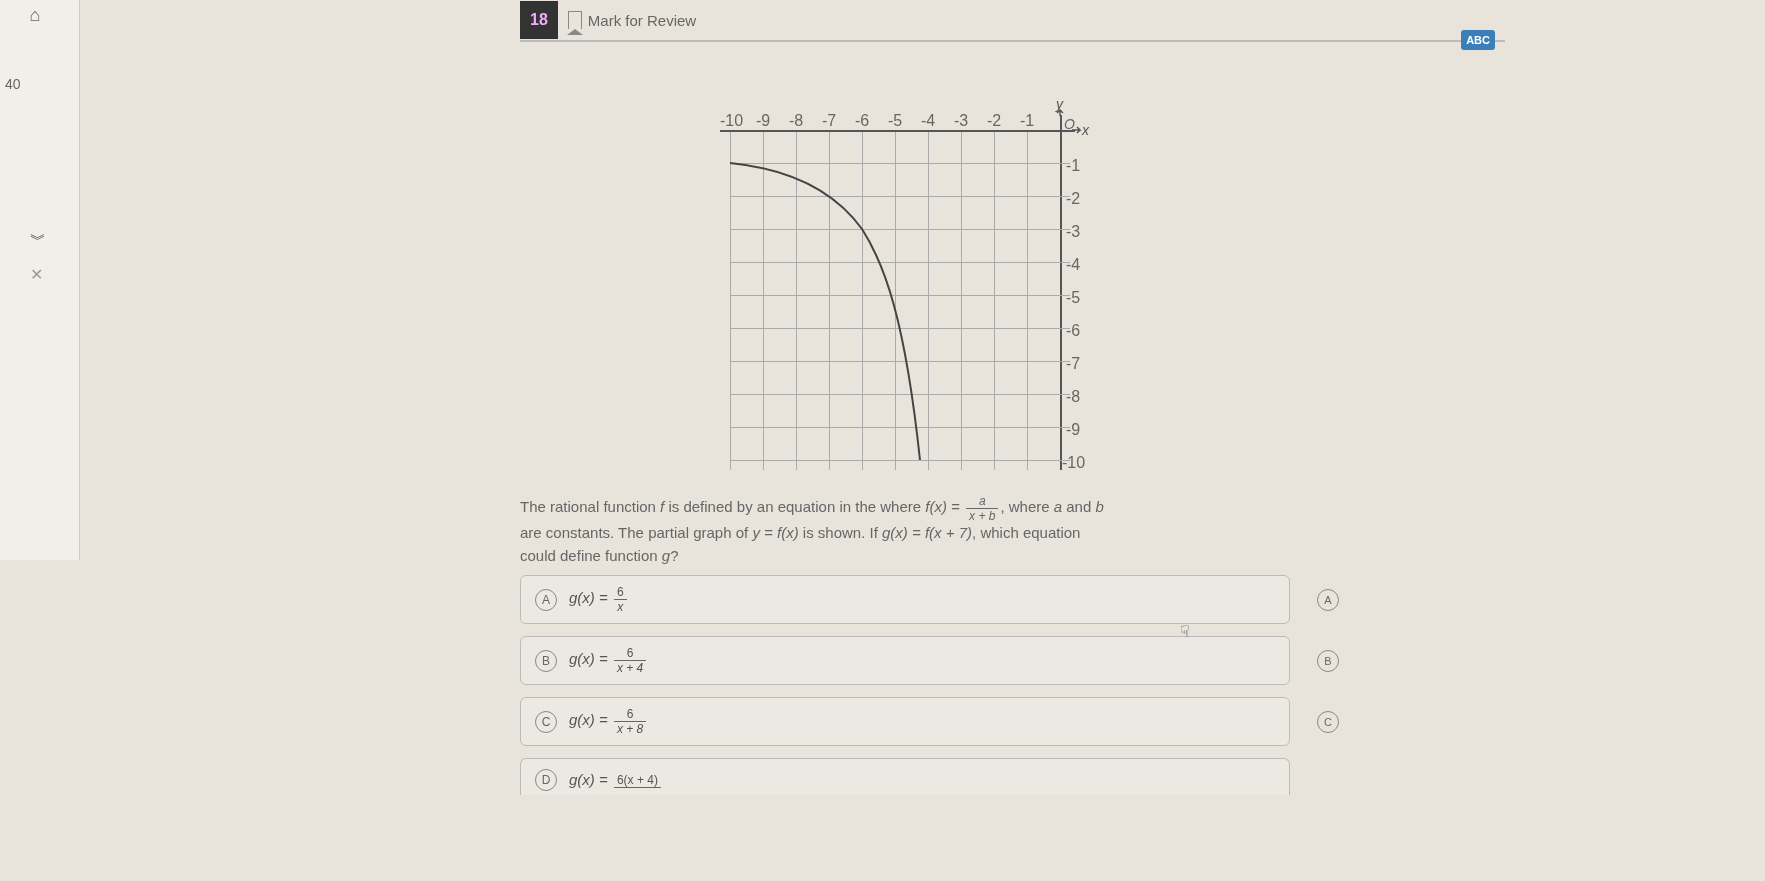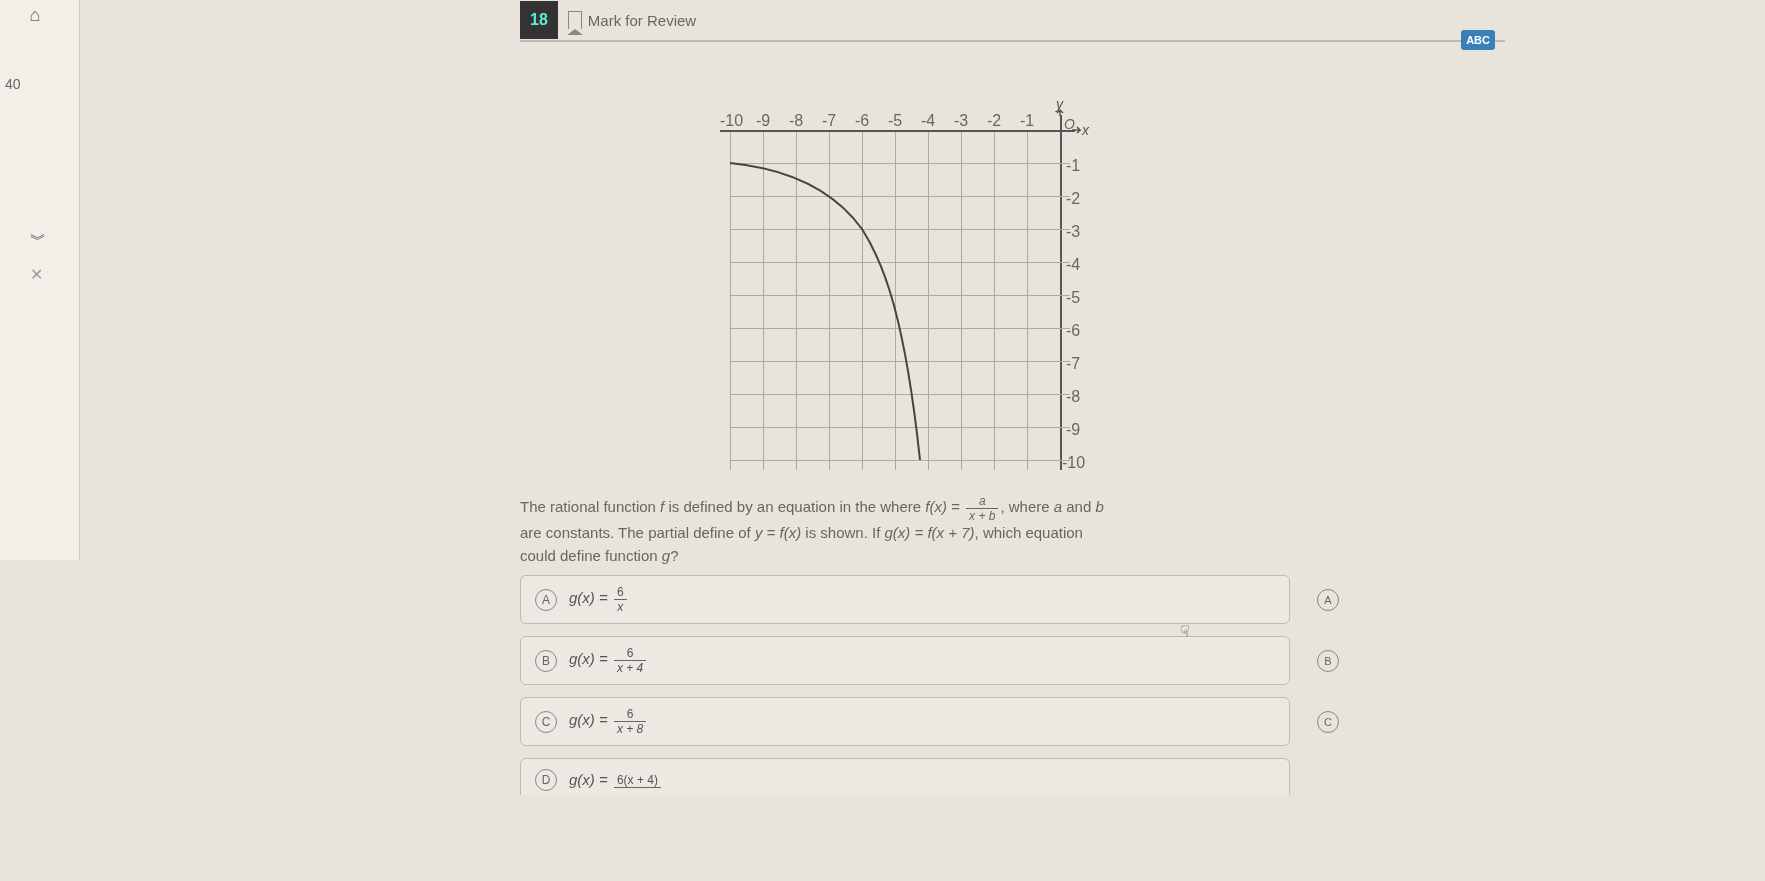--- a/index.html
+++ b/index.html
@@ -49,21 +49,21 @@
   .header-row {
     position: absolute;
     left: 520px; top: 0px; right: 260px;
     height: 42px;
     display: flex;
     align-items: center;
     border-bottom: 2px solid #bbb;
   }
   .qnum {
     background: #333;
-    color: #5eead4;
+    color: #f0abfc;
     font-weight: bold;
     padding: 10px 10px;
     font-size: 16px;
     margin-right: 10px;
   }
   .mark-review {
     display: flex;
     align-items: center;
     font-size: 15px;
     color: #666;
@@ -267,21 +267,21 @@
       <path d="M 352 20 l 8 0 l -3 -3 m 3 3 l -3 3" stroke="#555" stroke-width="1.5" fill="none"></path>
 
       <path d="M 340 6 l 0 -6 m -3 3 l 3 -3 l 3 3" stroke="#555" stroke-width="1.5" fill="none"></path>
     </svg>
   </div>
 </div>
 
 <div class="question-text">
   <span>The rational function </span><span class="it">f</span><span> is defined by an equation in the where </span><span class="it">f(x) = </span><span class="frac"><span class="n it">a</span><span class="d it">x + b</span></span><span>, where </span><span class="it">a</span><span> and </span><span class="it">b</span>
   <br>
-  <span>are constants. The partial define of </span><span class="it">y = f(x)</span><span> is shown. If </span><span class="it">g(x) = f(x + 7)</span><span>, which equation</span>
+  <span>are constants. The partial graph of </span><span class="it">y = f(x)</span><span> is shown. If </span><span class="it">g(x) = f(x + 7)</span><span>, which equation</span>
   <br>
   <span>could define function </span><span class="it">g</span><span>?</span>
 </div>
 
 <div class="answers">
   <div class="answer">
     <div class="letter">A</div>
     <div class="content">
       <span class="it">g(x) = </span><span class="frac"><span class="n">6</span><span class="d it">x</span></span>
     </div>

